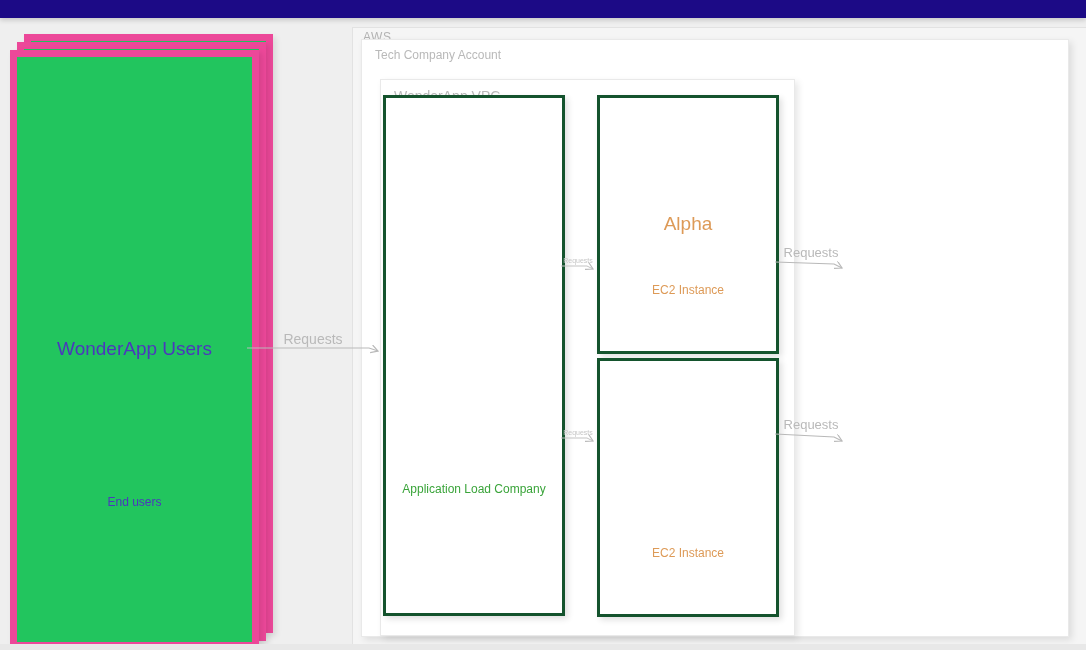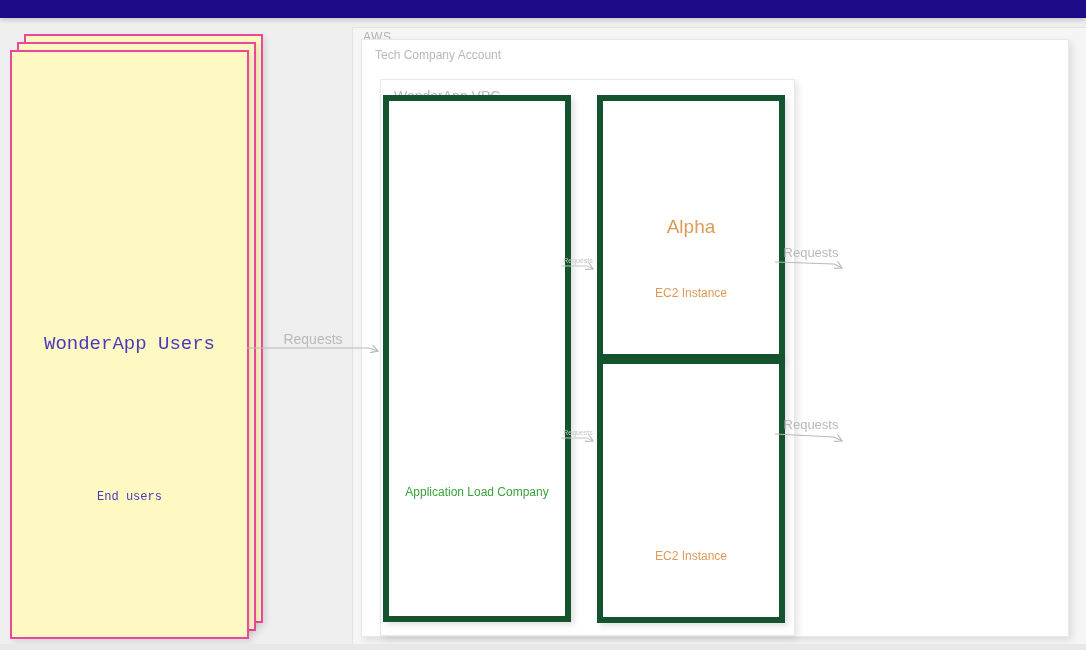--- a/index.html
+++ b/index.html
@@ -45,21 +45,21 @@
     color: #b9b9b9; white-space: nowrap;
   }
   .account-box { left: 8px; top: 11px; width: 706px; height: 596px; }
   .account-title { font-size: 12px; }
   .vpc-box { left: 18px; top: 39px; width: 413px; height: 555px; }
   .vpc-title { font-size: 14px; }
   
   .node-box {
     position: absolute;
     background: #ffffff;
-    border: 6px solid #14532d;
+    border: 3px solid #14532d;
     box-shadow: 3px 3px 6px rgba(0,0,0,0.12);
   }
   .node-title {
     position: absolute; left: 0; right: 0; top: 50%;
     transform: translateY(-55%);
     text-align: center; font-size: 19px; white-space: nowrap;
   }
   .node-subtitle {
     position: absolute; left: 0; right: 0; top: 76%;
     transform: translateY(-50%);
@@ -67,24 +67,23 @@
   }
   .lb-box    { left: 383px; top: 95px;  width: 176px; height: 515px; }
   .alpha-box { left: 597px; top: 95px;  width: 176px; height: 253px; }
   .bravo-box { left: 597px; top: 358px; width: 176px; height: 253px; }
   .store-box { left: 847px; top: 67px;  width: 206px; height: 553px; }
   
   .users-stack { position: absolute; left: 10px; top: 34px; width: 250px; height: 601px; }
   .users-card {
     position: absolute;
     width: 235px; height: 585px;
-    background: #fef9c3;
-    border: 2px solid #ec4899;
+    background: #22c55e;
+    border: 7px solid #ec4899;
     box-shadow: 3px 3px 6px rgba(0,0,0,0.10);
-    font-family: Liberation Mono, monospace;
   }
   .users-card.back  { left: 14px; top: 0px; }
   .users-card.mid   { left: 7px;  top: 8px; }
   .users-card.front { left: 0px;  top: 16px; }
   
   svg.edges { position: absolute; left: 0; top: 0; z-index: 10; pointer-events: none; }
   .edge-label {
     position: absolute; z-index: 11;
     color: #b9b9b9; white-space: nowrap;
     transform: translate(-50%, -100%);

